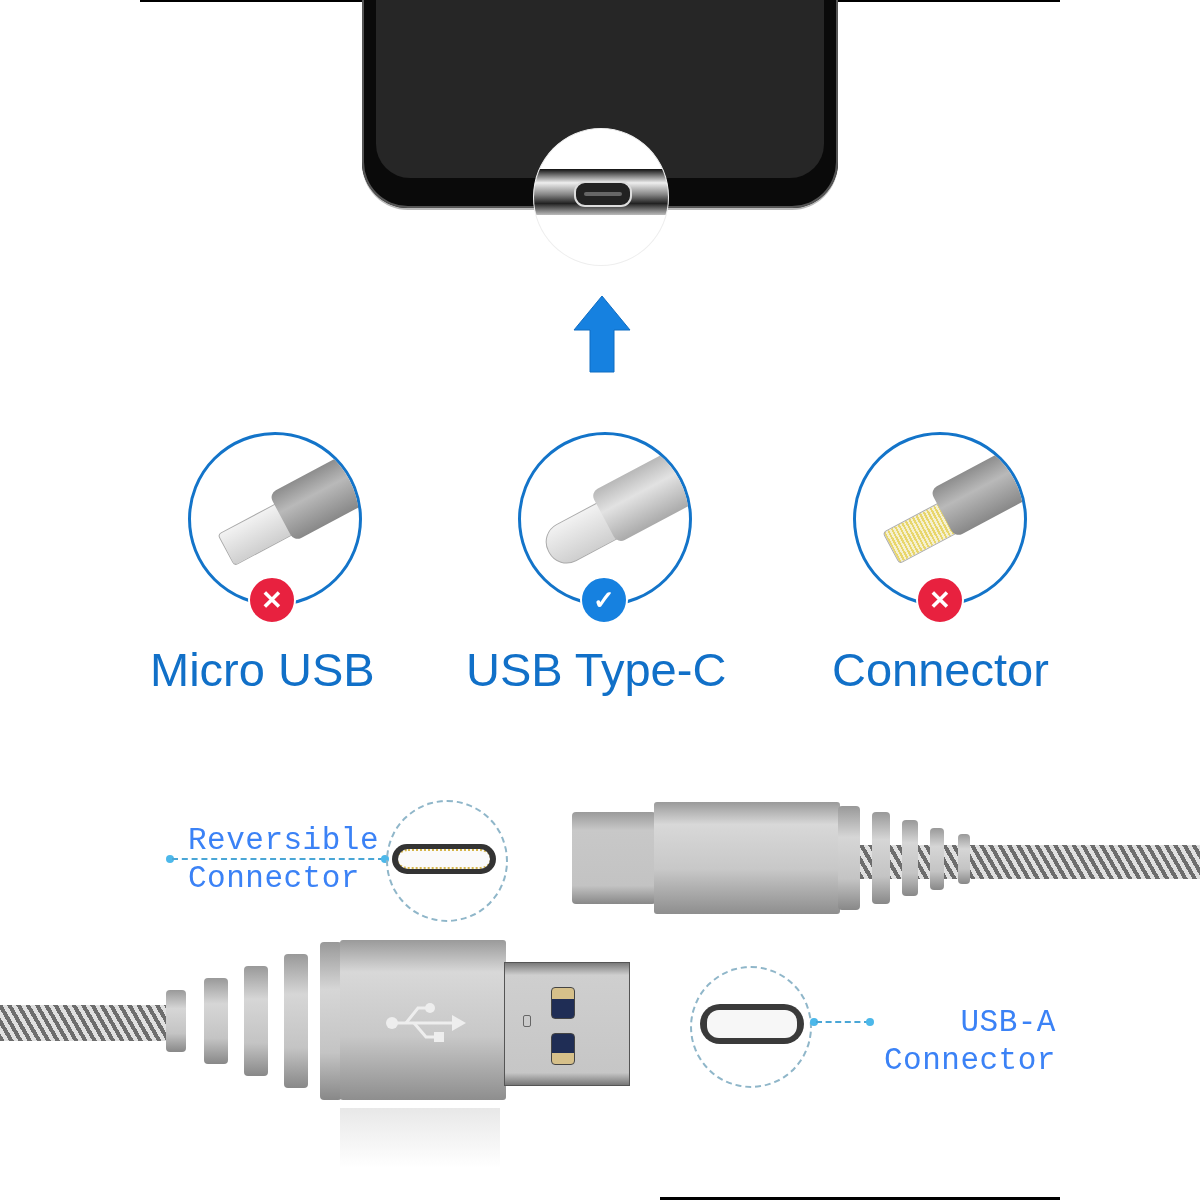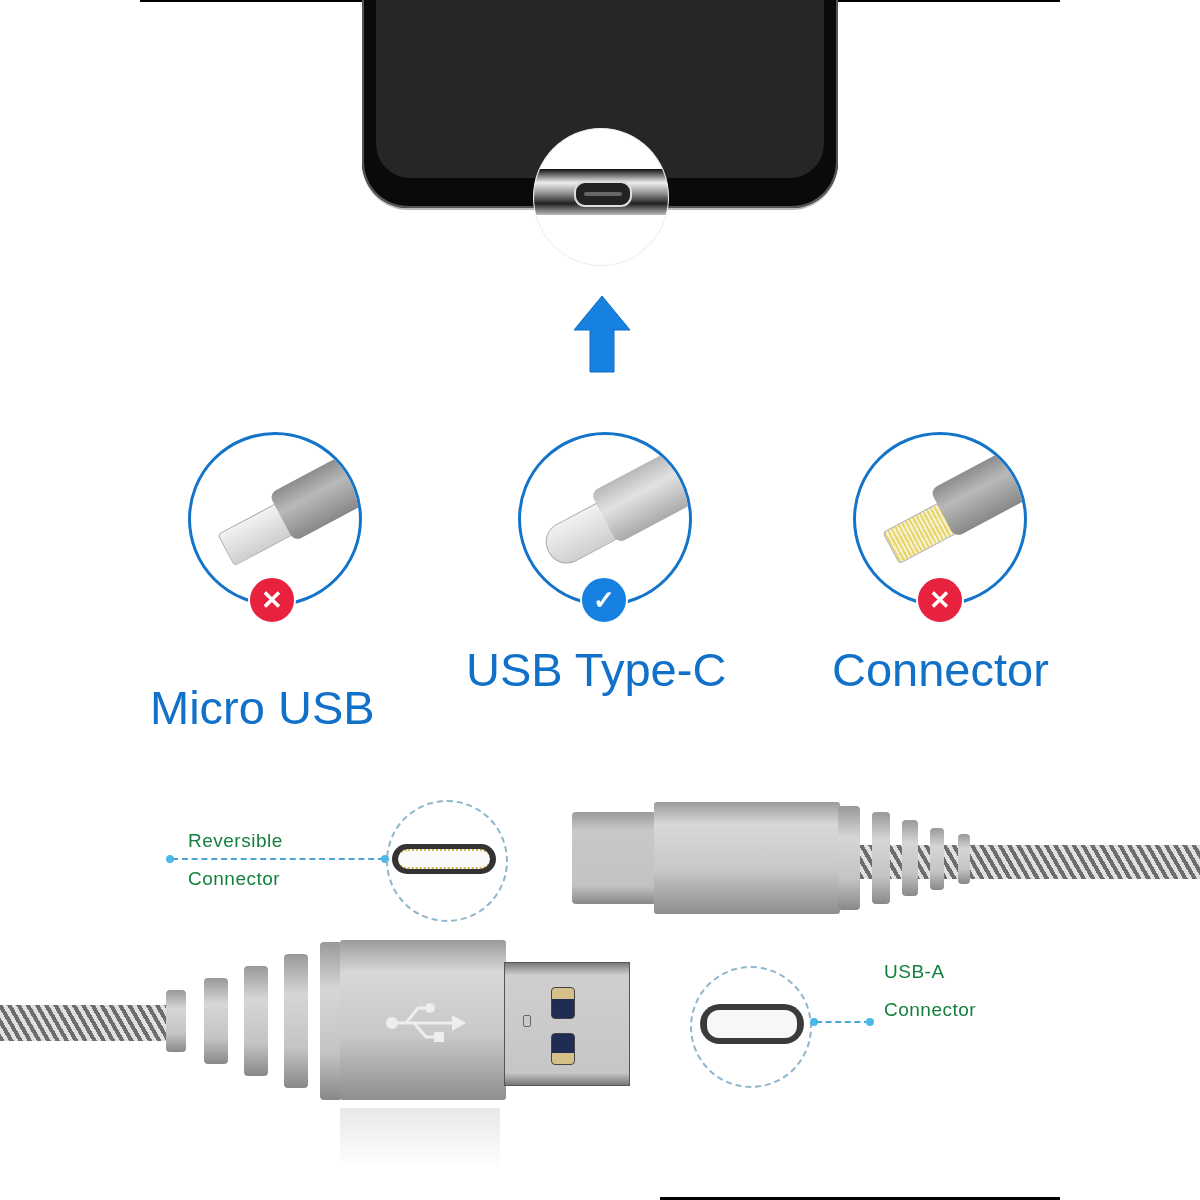--- a/index.html
+++ b/index.html
@@ -21,21 +21,21 @@
   
   .opt-circle{width:168px;height:168px;border:3px solid #1374c9;border-radius:50%;background:#fff;overflow:hidden;}
   .plug-body{position:absolute;width:110px;height:54px;background:linear-gradient(#8d8d8d,#b9b9b9 40%,#888);border-radius:8px;transform:rotate(-28deg);}
   .plug-tip{position:absolute;background:linear-gradient(#f2f2f2,#cfcfcf);border:1px solid #aaa;transform:rotate(-28deg);}
   .badge{width:44px;height:44px;border-radius:50%;color:#fff;display:flex;align-items:center;justify-content:center;font-weight:bold;font-size:26px;border:2px solid #fff;}
   .badge-red{background:#e8213f;}
   .badge-blue{background:#1681e0;}
   .opt-label{font-size:47px;color:#1170c8;white-space:nowrap;}
 
   
-  .callout-text{font-size:19px;color:#15803d;line-height:38px;letter-spacing:0.5px;}
+  .callout-text{font-size:31px;color:#3b82f6;line-height:38px;letter-spacing:0.5px;font-family:Liberation Mono, monospace;}
   .dash-circle{border:2px dashed #8fb6c9;border-radius:50%;}
   .dashline{border-top:2px dashed #4aa6d6;height:0;}
   .dot{width:8px;height:8px;border-radius:50%;background:#4cb8ea;}
   .metal{background:linear-gradient(#9a9a9a,#d8d8d8 20%,#c8c8c8 60%,#8e8e8e);}
   .braid{background:repeating-linear-gradient(60deg,#6d6d6d 0 4px,#e0e0e0 4px 8px);}
   .ring{background:linear-gradient(#999,#d6d6d6 30%,#c4c4c4 70%,#888);border-radius:4px;}
 </style>
 </head>
 <body>
 
@@ -53,21 +53,21 @@
   <polygon points="30,2 58,36 42,36 42,78 18,78 18,36 2,36" fill="#1681e0" stroke="#0f6cc2" stroke-width="1"></polygon>
 </svg>
 
 <div class="abs opt-circle" style="left:188px;top:432px;">
   <div class="plug-tip" style="left:30px;top:78px;width:80px;height:34px;border-radius:4px;"></div>
   <div class="plug-body" style="left:84px;top:30px;"></div>
 </div>
 <div class="abs badge badge-red" style="left:248px;top:576px;">
     <span>✕</span>
   </div>
-<div class="abs opt-label" style="left:150px;top:642px;margin-top:38px;">Micro USB</div>
+<div class="abs opt-label" style="left:150px;top:642px;">Micro USB</div>
 
 <div class="abs opt-circle" style="left:518px;top:432px;">
   <div class="plug-tip" style="left:22px;top:74px;width:92px;height:40px;border-radius:20px;"></div>
   <div class="plug-body" style="left:76px;top:26px;width:120px;height:58px;background:linear-gradient(#b8b8b8,#e2e2e2 40%,#aaa);"></div>
 </div>
 <div class="abs badge badge-blue" style="left:580px;top:576px;">
     <span>✓</span>
   </div>
 <div class="abs opt-label" style="left:466px;top:642px;">USB Type-C</div>
 
@@ -124,18 +124,18 @@
 </div>
 <div class="abs" style="left:340px;top:1108px;width:160px;height:60px;background:linear-gradient(#e8e8e8,#fff);"></div>
 
 <div class="abs dash-circle" style="left:690px;top:966px;width:118px;height:118px;"></div>
 <div class="abs" style="left:700px;top:1004px;width:104px;height:40px;border-radius:20px;background:#3a3a3a;">
   <div style="position:absolute;left:7px;top:6px;width:90px;height:28px;border-radius:12px;background:#f7f7f7;"></div>
 </div>
 <div class="abs dot" style="left:810px;top:1018px;"></div>
 <div class="abs dashline" style="left:816px;top:1021px;width:54px;"></div>
 <div class="abs dot" style="left:866px;top:1018px;"></div>
-<div class="abs callout-text" style="left:884px;top:953px;">
+<div class="abs callout-text" style="left:884px;top:1004px;text-align:right;">
   <div>USB-A</div>
   <div>Connector</div>
 </div>
 
 <div class="abs botline"></div>
 
 </body></html>

